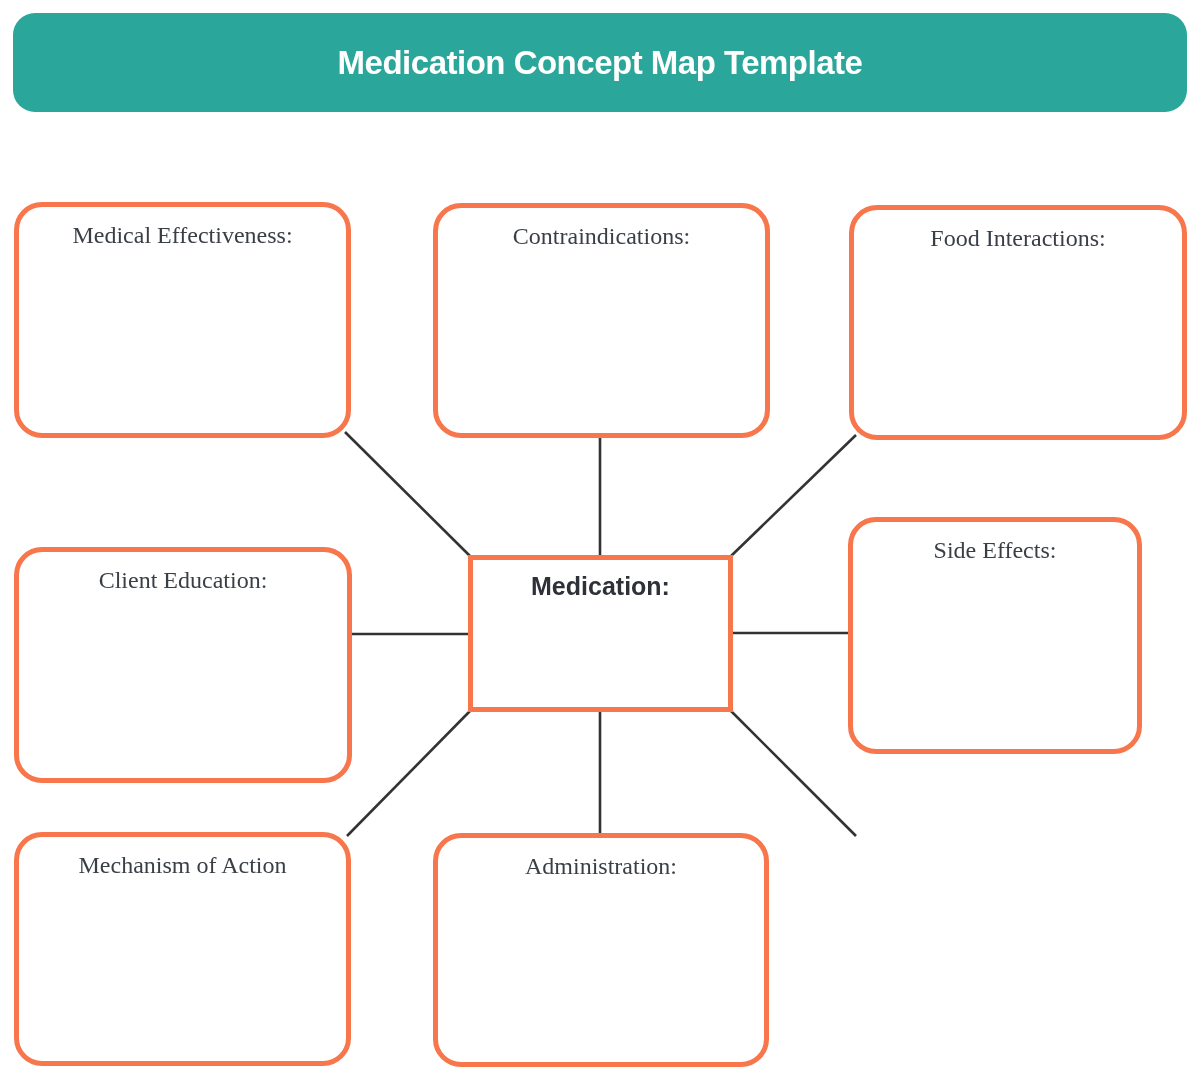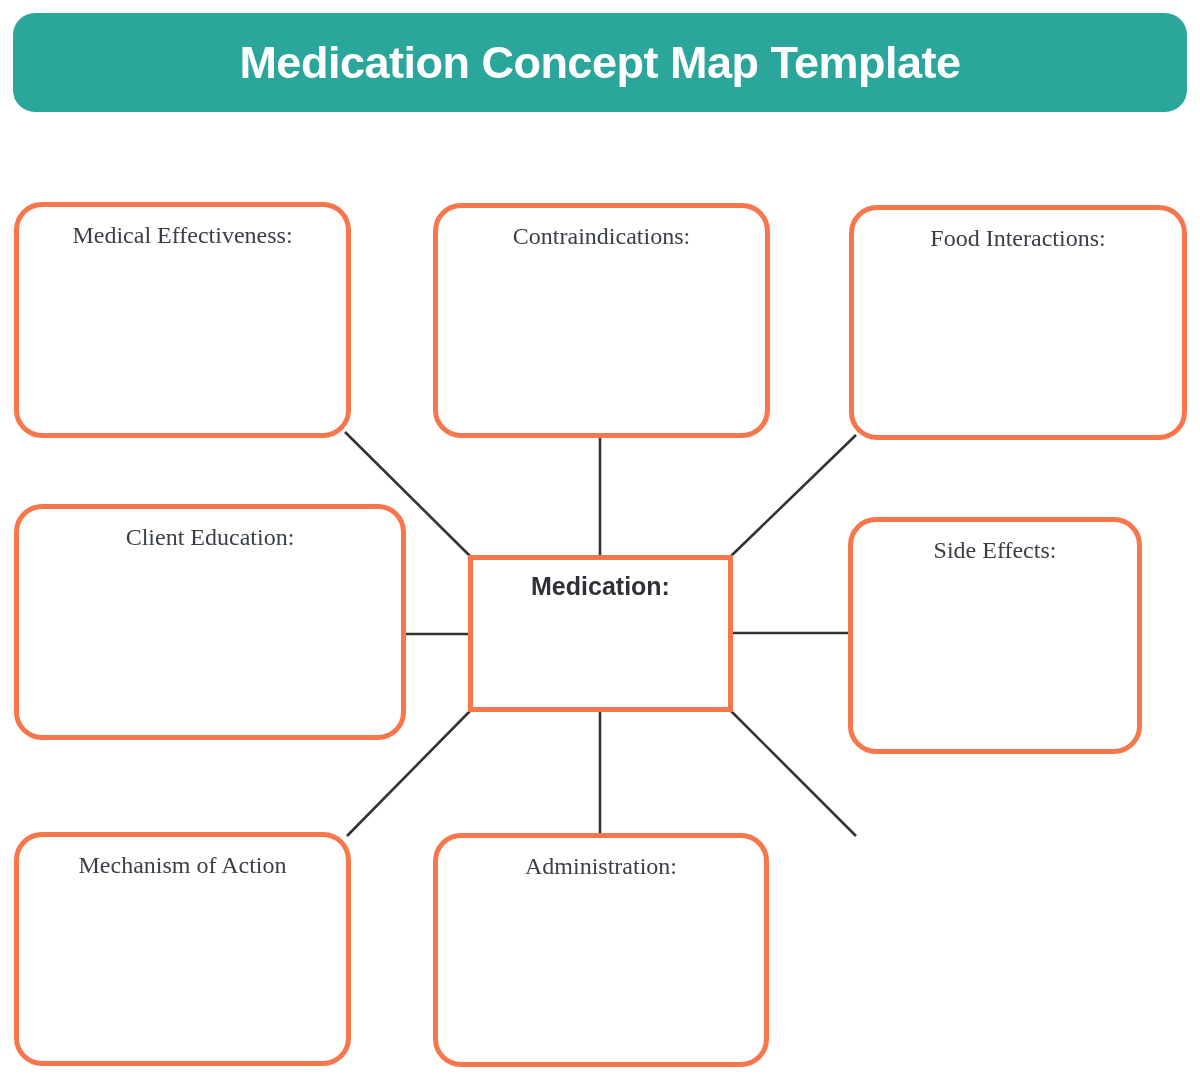--- a/index.html
+++ b/index.html
@@ -23,21 +23,21 @@
     height: 99px;
     background: #2aa79a;
     border-radius: 22px;
     display: flex;
     align-items: center;
     justify-content: center;
   }
   .header-banner h1 {
     margin: 12px;
     color: #ffffff;
-    font-size: 45px;
+    font-size: 33px;
     font-weight: bold;
     letter-spacing: -0.5px;
   }
   .connector-layer {
     position: absolute;
     left: 0;
     top: 0;
     width: 1200px;
     height: 1079px;
   }
@@ -72,21 +72,21 @@
     display: block;
     margin-top: 12px;
     font-size: 25px;
     font-weight: bold;
     color: #2e3238;
   }
   
   .pos-tl { left: 14px;  top: 202px; width: 337px; height: 236px; }
   .pos-tc { left: 433px; top: 203px; width: 337px; height: 235px; }
   .pos-tr { left: 849px; top: 205px; width: 338px; height: 235px; }
-  .pos-ml { left: 14px;  top: 504px; width: 392px; height: 236px; }
+  .pos-ml { left: 14px;  top: 547px; width: 338px; height: 236px; }
   .pos-mr { left: 848px; top: 517px; width: 294px; height: 237px; }
   .pos-bl { left: 14px;  top: 832px; width: 337px; height: 234px; }
   .pos-bc { left: 433px; top: 833px; width: 336px; height: 234px; }
   .pos-br { left: 850px; top: 832px; width: 337px; height: 237px; }
 </style>
 </head>
 <body>
 
 <div class="stage">
 

